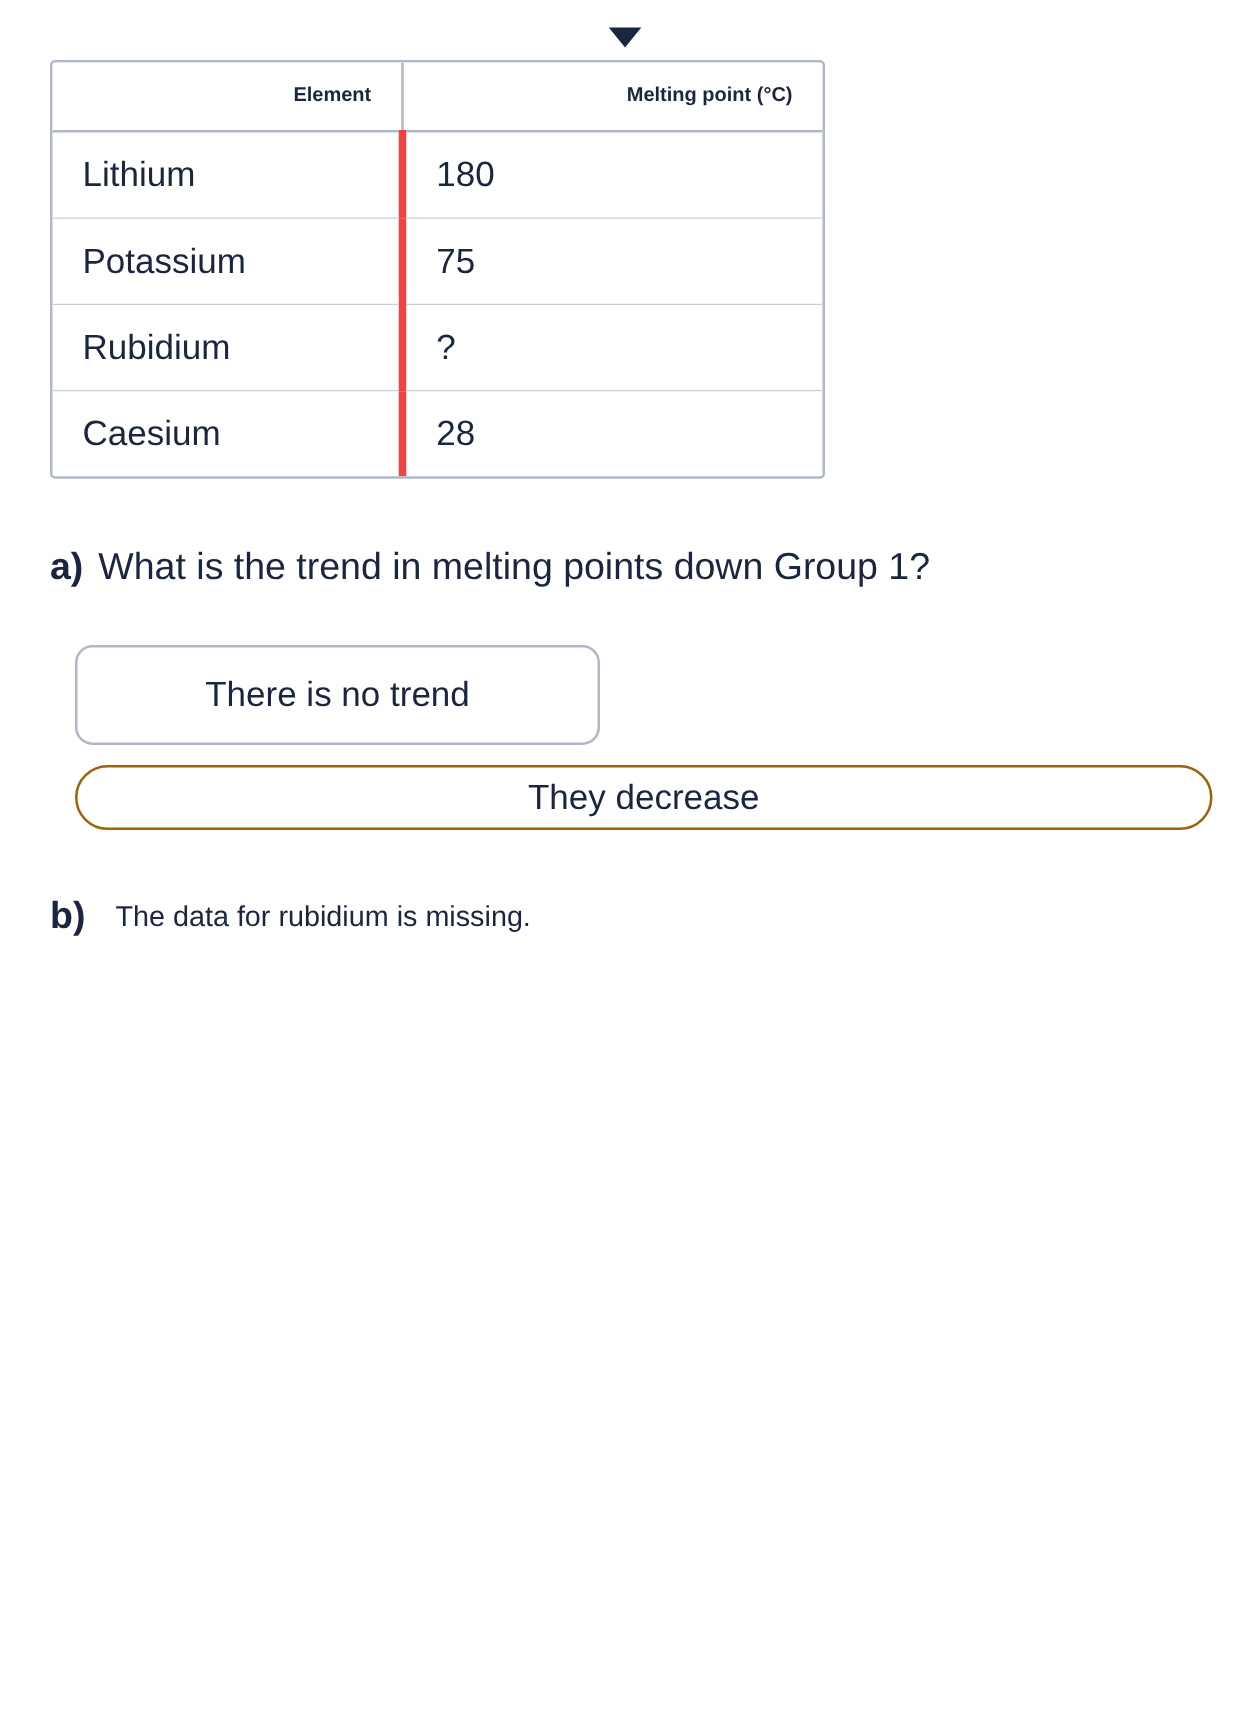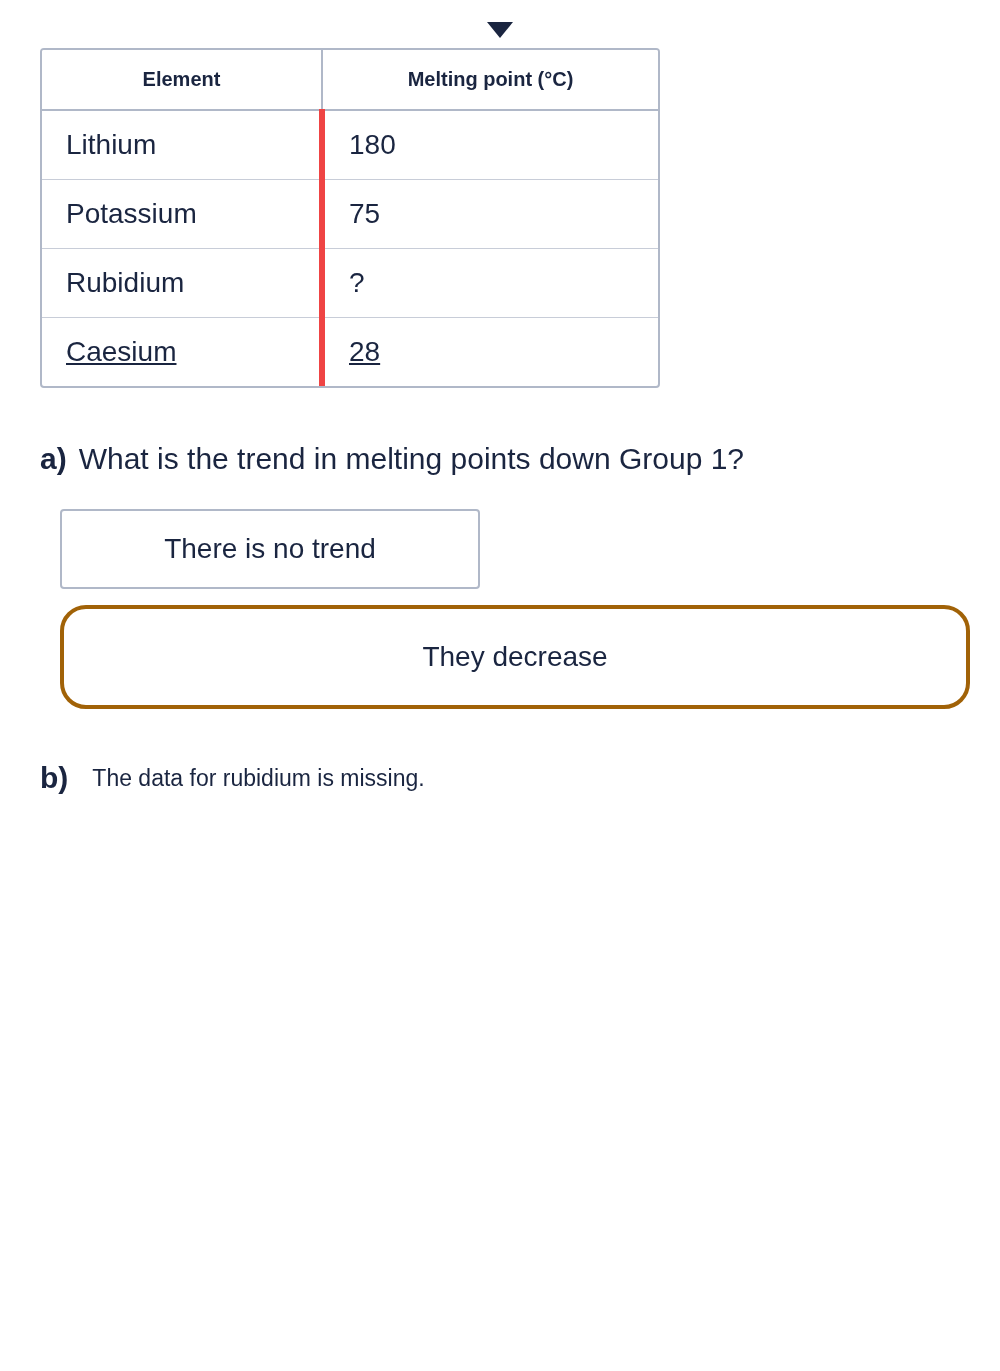--- a/index.html
+++ b/index.html
@@ -30,39 +30,38 @@
       width: 100%;
       border-collapse: collapse;
     }
 
     thead tr {
       background: #ffffff;
     }
 
     thead th {
       padding: 18px 24px;
-      text-align: center;
+      text-align: right;
       font-weight: 700;
-      font-size: 20px;
+      font-size: 16px;
       color: #1a2540;
       border-bottom: 2px solid #b0b8c8;
     }
 
     thead th:first-child {
       border-right: 2px solid #b0b8c8;
       width: 280px;
     }
 
     tbody tr {
       border-bottom: 1px solid #c8cdd8;
     }
 
     tbody tr:last-child {
       border-bottom: none;
-      text-decoration: underline;
     }
 
     tbody td {
       padding: 18px 24px;
       font-size: 28px;
       color: #1a2540;
     }
 
     tbody td:first-child {
       border-right: 6px solid #ef4444;
@@ -80,55 +79,55 @@
       margin-right: 12px;
     }
 
     .question-text {
       font-size: 30px;
       display: inline;
       line-height: 1.5;
     }
 
     .question-line {
-      margin-bottom: 28px;
+      margin-bottom: 40px;
       line-height: 1.5;
     }
 
     .options-container {
       display: flex;
       flex-direction: column;
       gap: 16px;
       margin-top: 10px;
       padding-left: 20px;
     }
 
     .option-row {
       display: flex;
       gap: 16px;
     }
 
     .option-btn {
       border: 2px solid #b0b8c8;
-      border-radius: 4px;
+      border-radius: 14px;
       background: #ffffff;
       padding: 22px 40px;
       font-size: 28px;
       color: #1a2540;
       cursor: pointer;
       text-align: center;
       min-width: 420px;
       font-family: inherit;
     }
 
     .option-btn-half {
-      border: 4px solid #a16207;
+      border: 2px solid #a16207;
       border-radius: 26px;
       background: #ffffff;
-      padding: 32px 40px;
+      padding: 8px 40px;
       font-size: 28px;
       color: #1a2540;
       cursor: pointer;
       text-align: center;
       flex: 1;
       font-family: inherit;
     }
 
     .section-b {
       margin-top: 52px;

